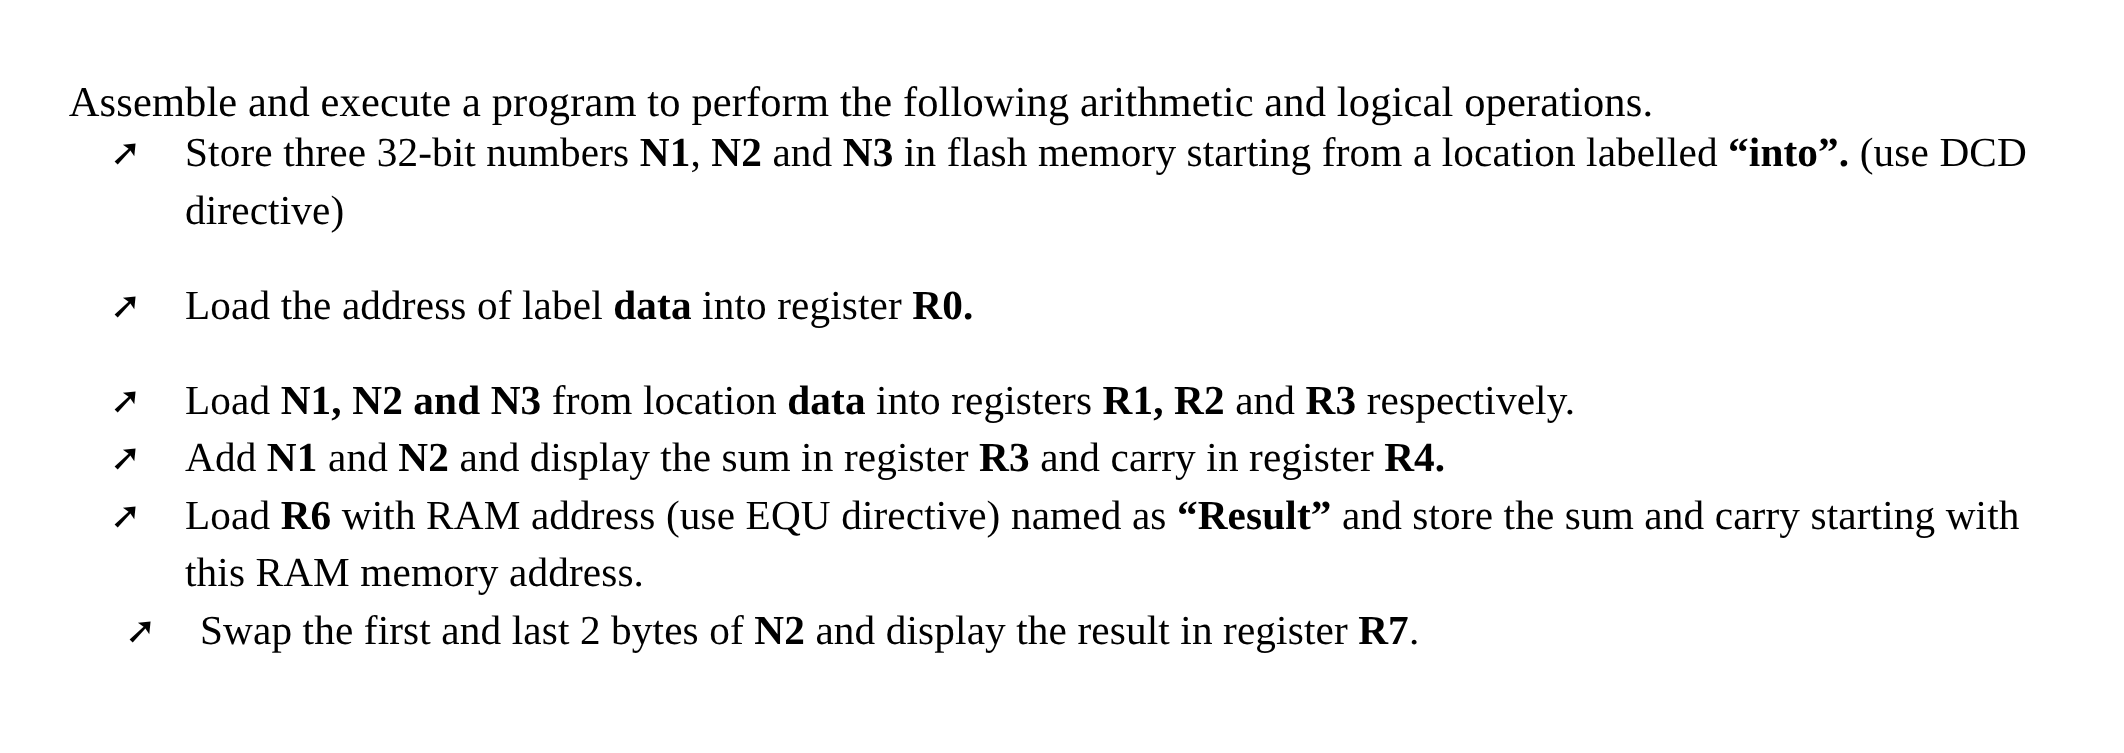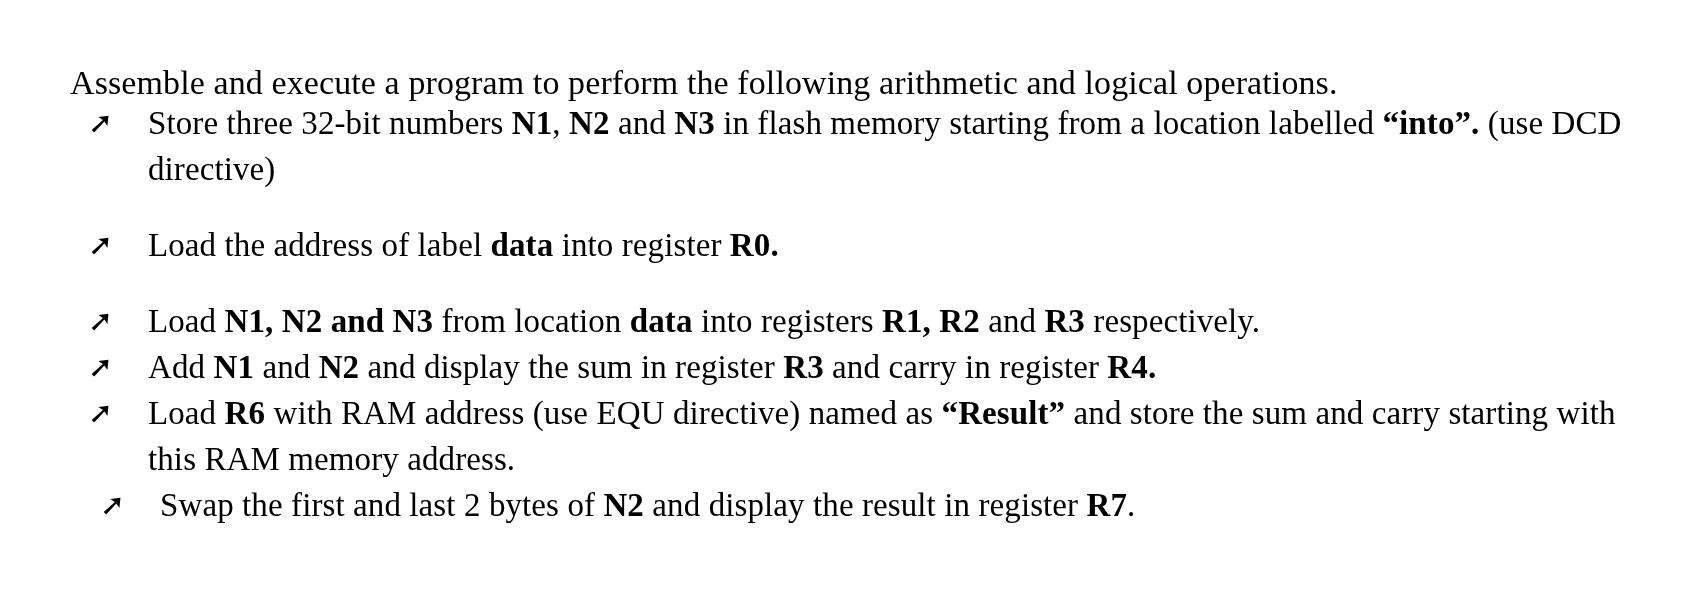--- a/index.html
+++ b/index.html
@@ -18,21 +18,21 @@
   }
   .page {
     position: relative;
     width: 1699px;
     height: 602px;
     box-sizing: border-box;
     padding: 0;
   }
   .intro {
     position: absolute;
-    left: 70px;
+    left: 55px;
     top: 26px;
     width: 1600px;
     font-size: 34px;
     line-height: 46px;
     letter-spacing: 0.1px;
     white-space: nowrap;
   }
   .bullet-list {
     position: absolute;
     left: 88px;

